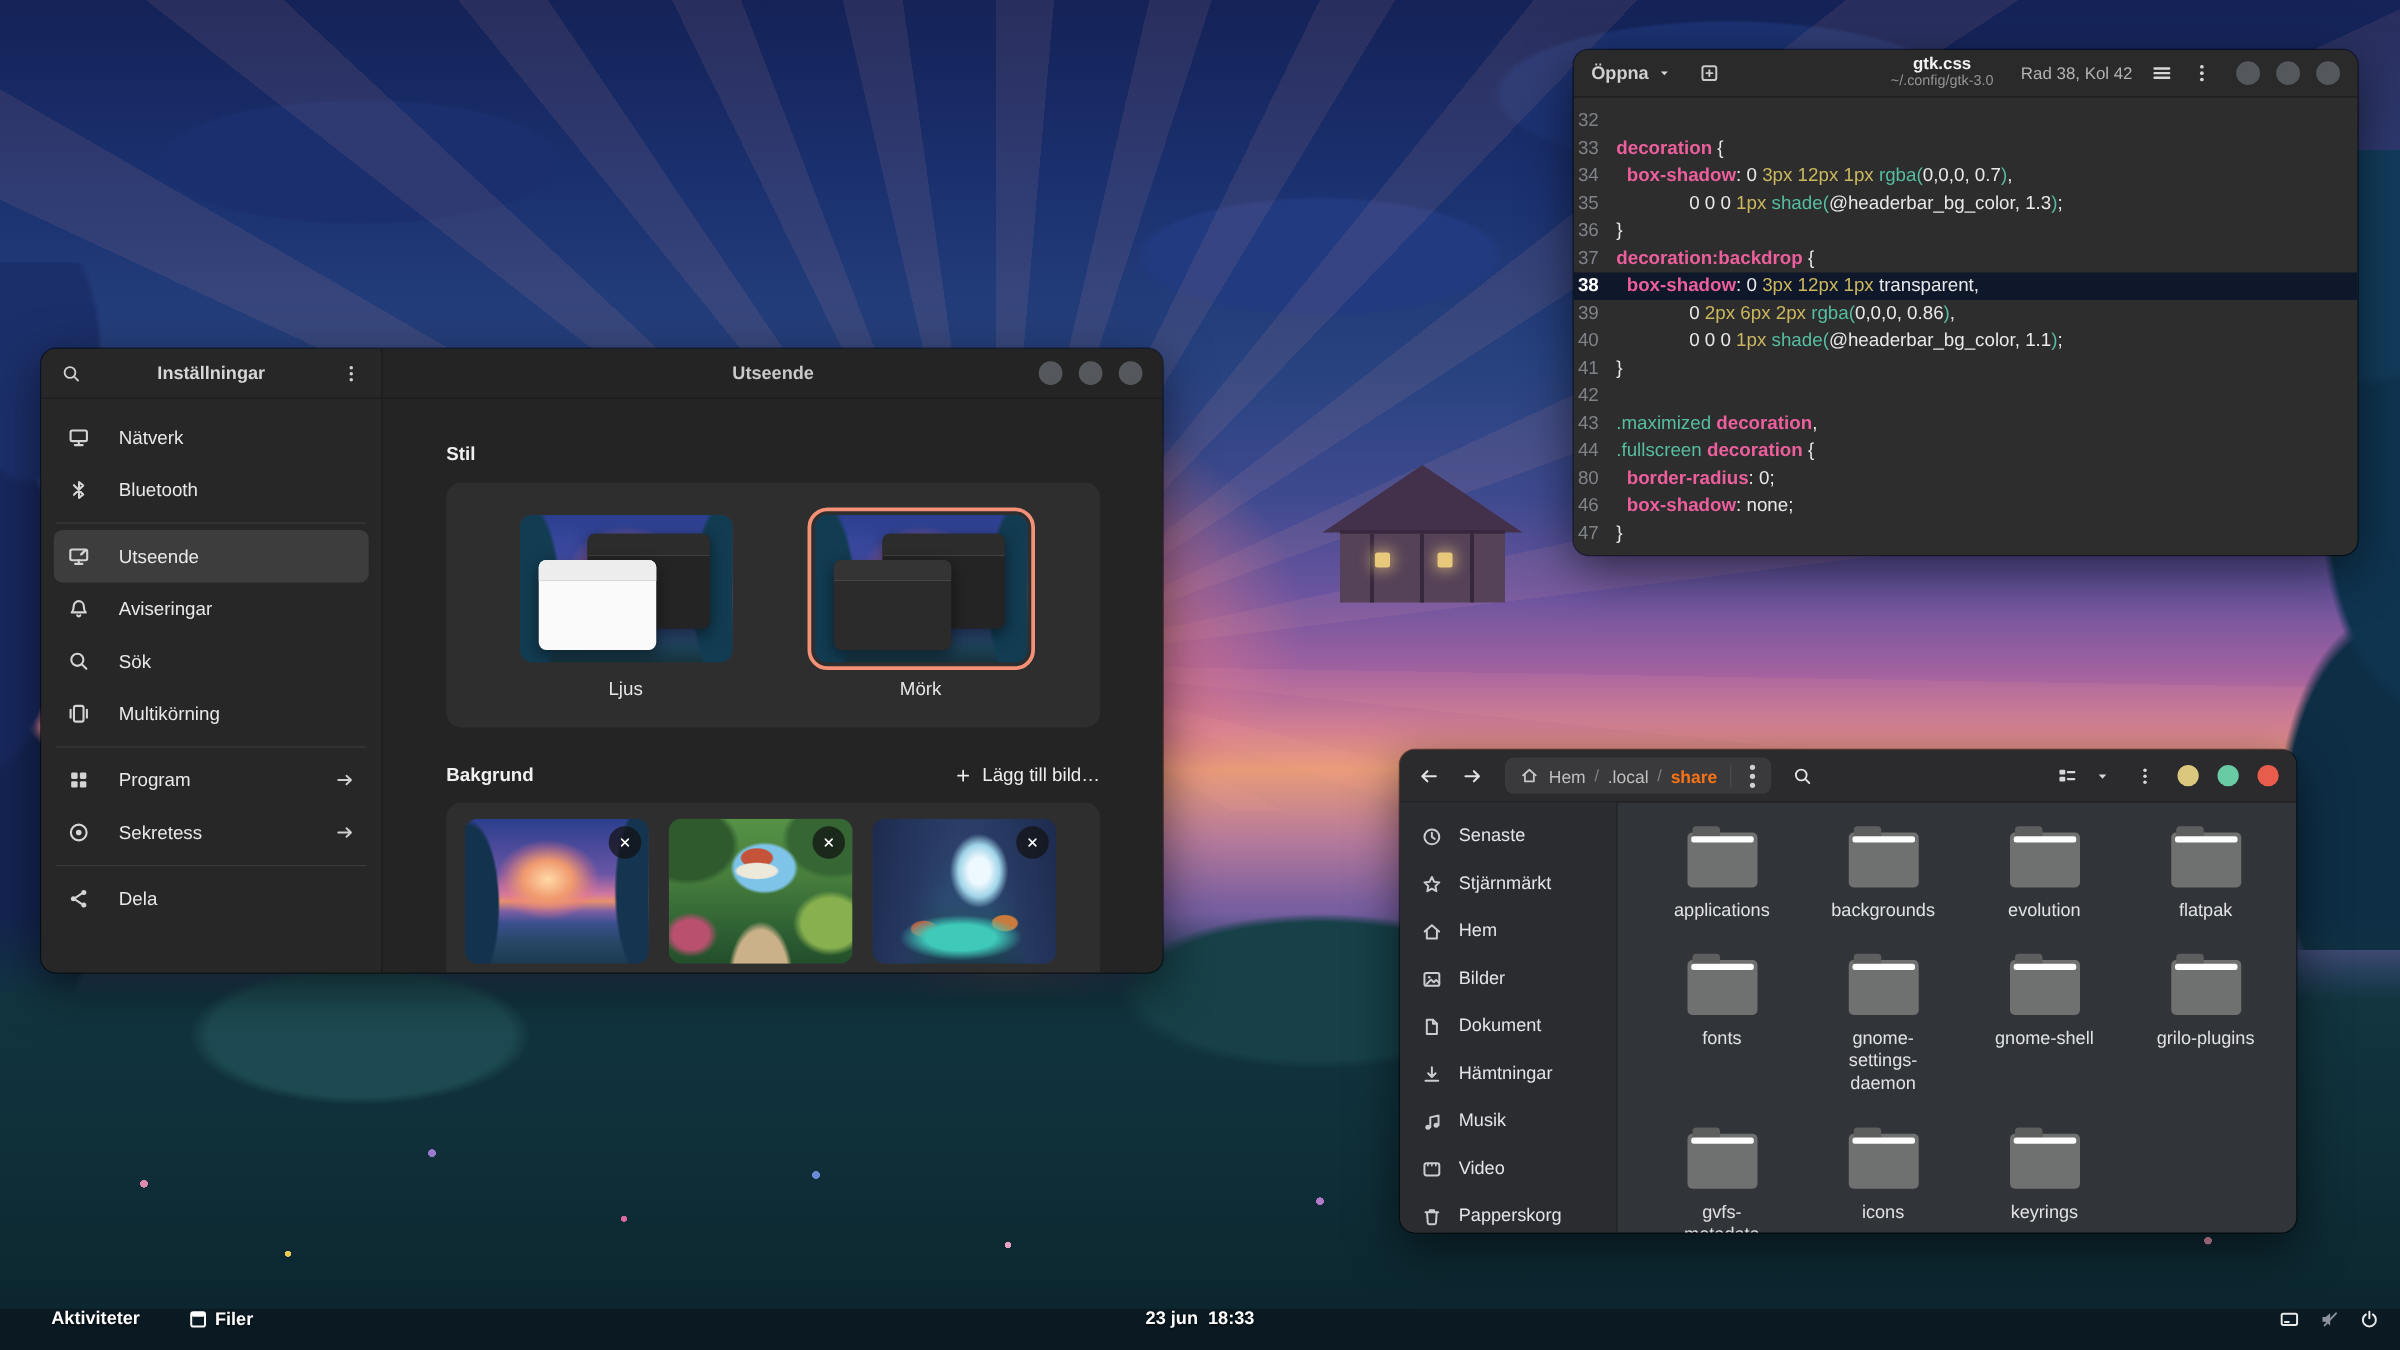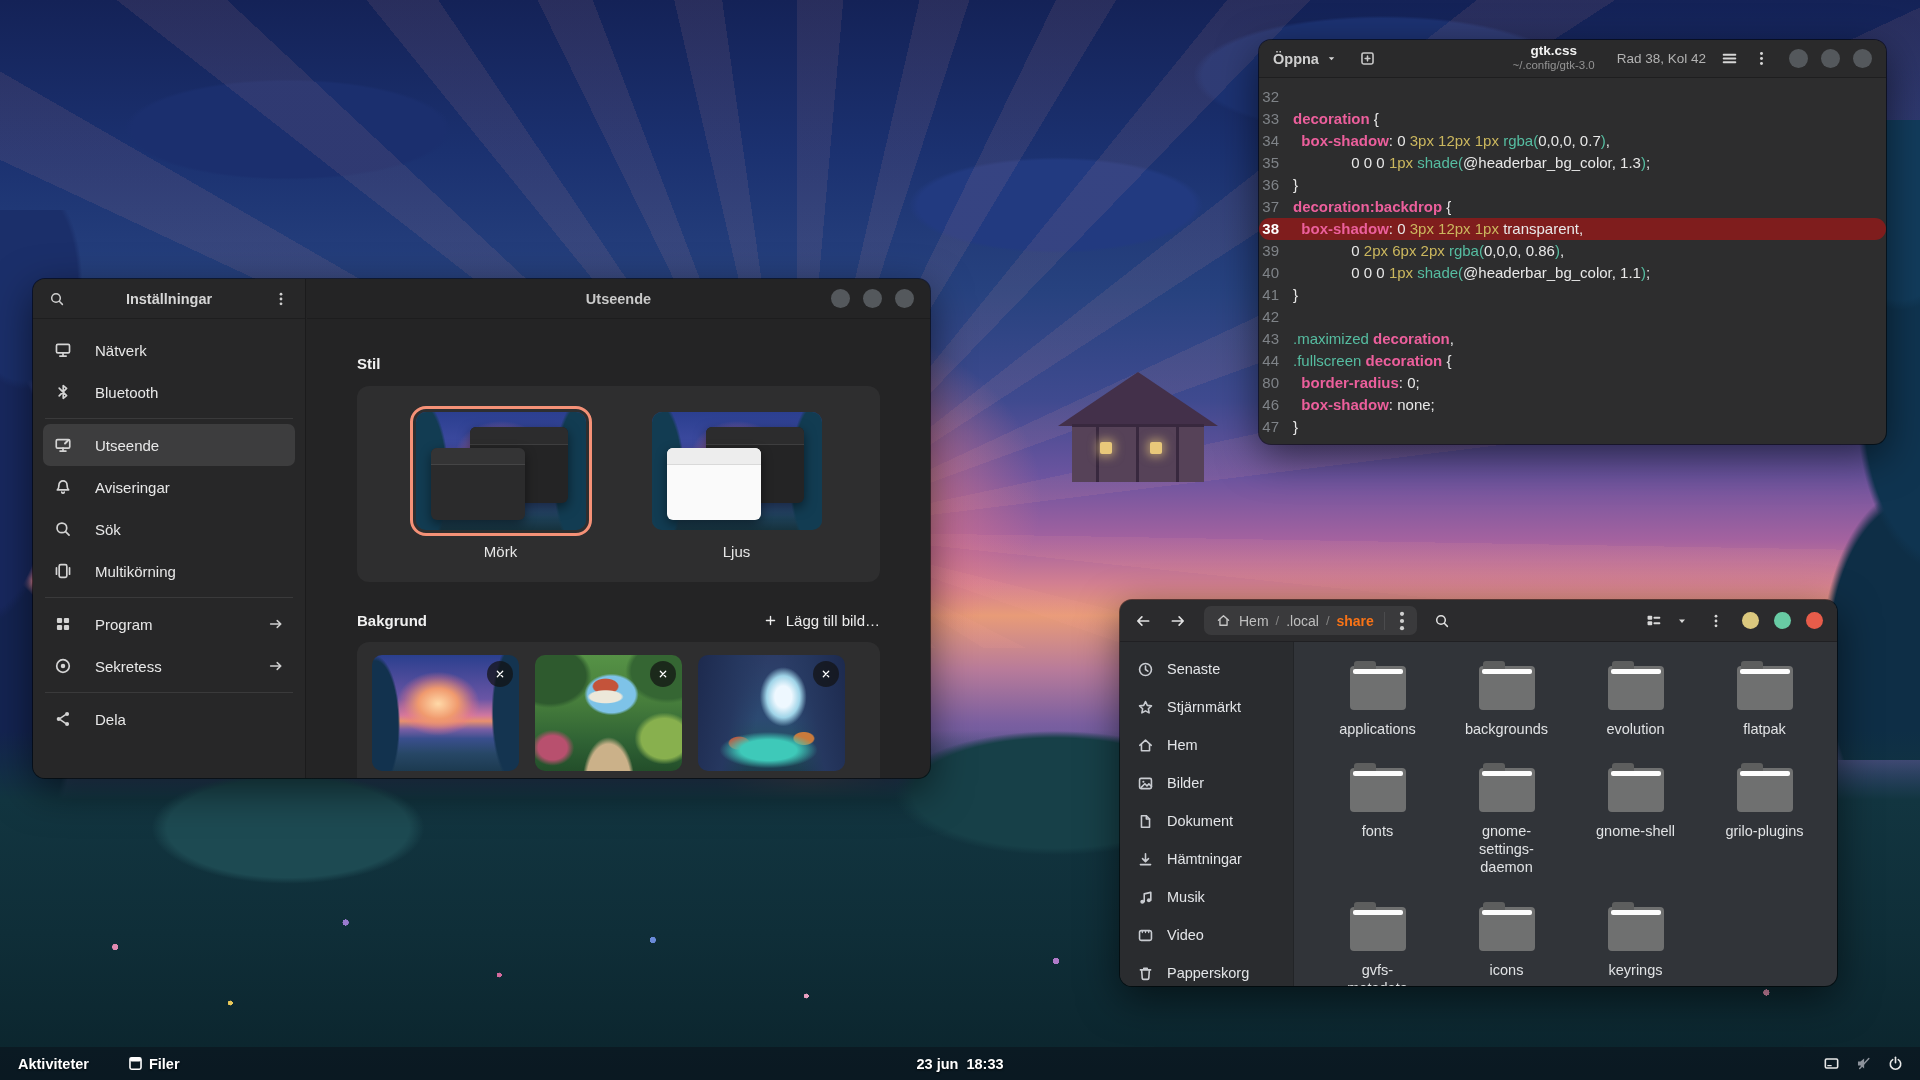--- a/index.html
+++ b/index.html
@@ -63,21 +63,21 @@
   .ed-newdoc{width:17px;height:17px;margin-left:22px;color:#c9c9c9;}
   .ed-title{position:absolute;left:47%;top:3px;transform:translateX(-50%);text-align:center;line-height:1.15;}
   .ed-title .t{font-size:13.5px;font-weight:700;color:#f1f1f1;}
   .ed-title .s{font-size:11.5px;color:#949494;}
   .ed-right{margin-left:auto;display:flex;align-items:center;gap:15px;}
   .ed-pos{color:#b3b3b3;font-size:13.5px;white-space:pre;}
   .ed-right .icon{width:17px;height:17px;}
   .wbtns{display:flex;gap:13px;margin-left:4px;}
   .ed-code{padding:8px 0 6px 0;font-family:"DejaVu Sans Mono",monospace;font-size:15px;line-height:22px;}
   .cl{display:flex;white-space:pre;}
-  .cl.cur{background:#7f1d1d;border-radius:11px;}
+  .cl.cur{background:#0f172a;}
   .ln{flex:0 0 34px;text-align:right;padding-right:14px;color:#7f8388;}
   .cl.cur .ln{color:#ffffff;font-weight:700;}
   .ct{color:#e8e8e8;}
   .tk-pl{color:#e8e8e8;}
   .tk-sel,.tk-prop{color:var(--code-selector,#ec5f9c);font-weight:700;}
   .tk-num{color:var(--code-number,#cbb75e);}
   .tk-fn,.tk-cls{color:var(--code-function,#56bda1);}
 
   
   .settings{left:33px;top:279px;width:897px;height:499px;background:#242425;overflow:hidden;}
@@ -176,21 +176,21 @@
   .f-item{height:38px;display:flex;align-items:center;gap:13px;padding:0 8px 0 17px;font-size:14.5px;color:#e3e5e8;}
   .f-item .lead{width:17px;height:17px;color:#c9ccd1;}
   .f-bd{position:absolute;left:175px;top:42px;right:0;bottom:0;padding:18px 0 0 18px;display:grid;grid-template-columns:repeat(4,129px);row-gap:24px;align-content:start;justify-items:center;}
   .fcell{display:flex;flex-direction:column;align-items:center;width:129px;}
   .folder{width:56px;height:44px;background:#6f7070;border-radius:4px;position:relative;margin-top:6px;}
   .folder .tab{position:absolute;top:-5px;left:4px;width:22px;height:10px;background:#5d5e5e;border-radius:3px 3px 0 0;}
   .folder .strip{position:absolute;top:3px;left:3px;right:3px;height:5px;background:#fdfdfd;border-radius:2px;}
   .fname{margin-top:10px;font-size:14.5px;color:#e0e2e4;text-align:center;line-height:1.25;max-width:90px;}
 
   
-  .tb{position:absolute;left:0;right:0;bottom:0;height:33px;background:rgba(10,14,24,.5);display:flex;align-items:center;color:#fff;z-index:30;}
+  .tb{position:absolute;left:0;right:0;bottom:0;height:33px;background:rgba(10,14,24,.5);display:flex;align-items:flex-start;color:#fff;z-index:30;padding-left:23px;}
   .tb-act{margin-left:18px;font-size:14.5px;font-weight:600;text-shadow:0 1px 2px rgba(0,0,0,.8);}
   .tb-app{margin-left:38px;display:flex;align-items:center;gap:5px;font-size:14.5px;font-weight:600;text-shadow:0 1px 2px rgba(0,0,0,.8);}
   .tb-app .icon{width:17px;height:17px;color:#fff;}
   .tb-clock{position:absolute;left:50%;transform:translateX(-50%);font-size:14.5px;font-weight:700;white-space:pre;text-shadow:0 1px 2px rgba(0,0,0,.8);}
   .tb-right{margin-left:auto;margin-right:16px;display:flex;align-items:center;gap:15px;}
   .tb-right .icon{width:17px;height:17px;color:#e8e8e8;}
   .tb-right .icon.dim{color:#8d939c;}
 </style>
 </head>
 <body>
@@ -402,39 +402,39 @@
         <span class="sm-title">Utseende</span>
         <span class="wbtns">
           <span class="wc"></span>
           <span class="wc"></span>
           <span class="wc"></span>
         </span>
       </div>
       <div class="sm-bd">
         <div class="sec-h h-stil">Stil</div>
         <div class="card card1">
+            <div class="style-opt">
+              <div class="frame">
+                <div class="sthumb">
+                  <div class="mini-scene"></div>
+                  <div class="mw back"></div>
+                  <div class="mw front light"></div>
+                </div>
+              </div>
+              <div class="opt-label">Ljus</div>
+            </div>
             <div class="style-opt sel">
               <div class="frame">
                 <div class="sthumb">
                   <div class="mini-scene"></div>
                   <div class="mw back"></div>
                   <div class="mw front dark"></div>
                 </div>
               </div>
               <div class="opt-label">Mörk</div>
-            </div>
-            <div class="style-opt">
-              <div class="frame">
-                <div class="sthumb">
-                  <div class="mini-scene"></div>
-                  <div class="mw back"></div>
-                  <div class="mw front light"></div>
-                </div>
-              </div>
-              <div class="opt-label">Ljus</div>
             </div>
           </div>
         <div class="bakg-row">
           <span class="sec-h">Bakgrund</span>
           <span class="add-btn">
             <span class="icon">
                 <svg viewBox="0 0 16 16" width="100%" height="100%" fill="none" stroke="currentColor" stroke-width="1.5" stroke-linecap="round" stroke-linejoin="round">
                   <path d="M8 3v10M3 8h10" stroke-width="1.7"></path>
                 </svg>
               </span>

